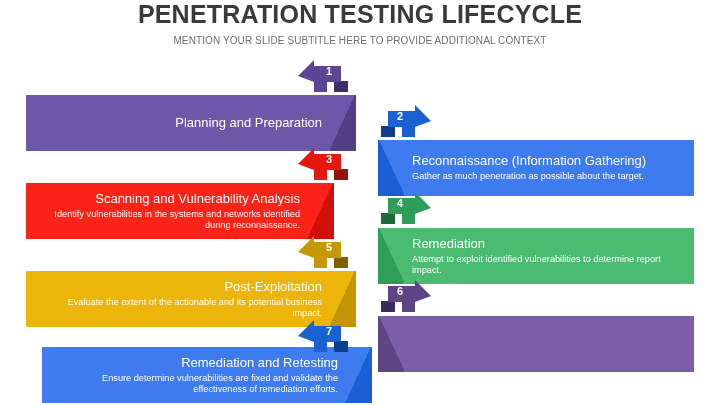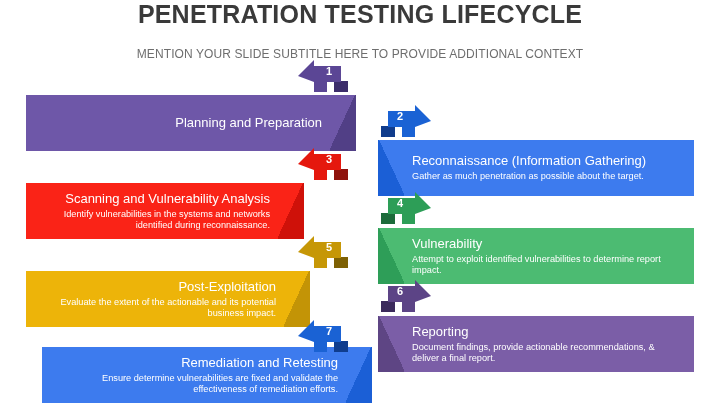--- a/index.html
+++ b/index.html
@@ -25,23 +25,23 @@
   }
   .slide-title {
     margin: 0;
     font-size: 25px;
     font-weight: bold;
     letter-spacing: 0.2px;
     color: #3a3a3a;
     font-family: "Liberation Sans", sans-serif;
   }
   .slide-subtitle {
-    margin: 12px;
+    margin: 0;
     padding-top: 6px;
-    font-size: 12px;
+    font-size: 10px;
     letter-spacing: 0.1px;
     color: #6e6e6e;
     font-family: "Liberation Sans", sans-serif;
   }
 
   
   .diagram {
     position: absolute;
     top: 0;
     left: 0;
@@ -170,76 +170,72 @@
         <div class="stage-desc">Gather as much penetration as possible about the target.</div>
       </div>
     </div>
     <div class="badge point-right" style="left: 381px; top: 105px;">
       <svg width="50" height="34" viewBox="0 0 50 34">
         <rect y="21" width="14" height="11" x="0" fill="#103C8C"></rect>
         <path fill="#1A62D4" d="M34,0 L34,6 L7,6 L7,22 L21,22 L21,32 L34,32 L34,22 L50,16 Z"></path>
       </svg>
       <div class="badge-num">2</div>
     </div>
-    <div class="stage left" style="left: 26px; width: 278px; top: 183px;">
+    <div class="stage left" style="left: 26px; width: 308px; top: 183px;">
       <div class="stage-bar" style="background: rgb(250, 35, 23);">
         <div class="shade" style="background: linear-gradient(to right bottom, rgb(250, 35, 23) 0px, rgb(250, 35, 23) 48%, rgb(207, 17, 9) 48%, rgb(207, 17, 9) 100%);"></div>
       </div>
       <div class="stage-text">
         <div class="stage-title">Scanning and Vulnerability Analysis</div>
         <div class="stage-desc">Identify vulnerabilities in the systems and networks identified during reconnaissance.</div>
       </div>
     </div>
     <div class="badge point-left" style="left: 298px; top: 148px;">
       <svg width="50" height="34" viewBox="0 0 50 34">
         <rect y="21" width="14" height="11" x="36" fill="#8F120C"></rect>
         <path fill="#E5180E" d="M16,0 L16,6 L43,6 L43,22 L29,22 L29,32 L16,32 L16,22 L0,16 Z"></path>
       </svg>
       <div class="badge-num">3</div>
     </div>
     <div class="stage right" style="left: 378px; width: 316px; top: 228px;">
       <div class="stage-bar" style="background: rgb(76, 187, 114);">
         <div class="shade" style="background: linear-gradient(to left bottom, rgb(76, 187, 114) 0px, rgb(76, 187, 114) 48%, rgb(46, 158, 88) 48%, rgb(46, 158, 88) 100%);"></div>
       </div>
       <div class="stage-text">
-        <div class="stage-title">Vulnerability</div>
+        <div class="stage-title">Remediation</div>
         <div class="stage-desc">Attempt to exploit identified vulnerabilities to determine report impact.</div>
       </div>
     </div>
     <div class="badge point-right" style="left: 381px; top: 192px;">
       <svg width="50" height="34" viewBox="0 0 50 34">
         <rect y="21" width="14" height="11" x="0" fill="#1C6B3A"></rect>
         <path fill="#2D9E57" d="M34,0 L34,6 L7,6 L7,22 L21,22 L21,32 L34,32 L34,22 L50,16 Z"></path>
       </svg>
       <div class="badge-num">4</div>
     </div>
-    <div class="stage left" style="left: 26px; width: 284px; top: 271px;">
+    <div class="stage left" style="left: 26px; width: 330px; top: 271px;">
       <div class="stage-bar" style="background: rgb(237, 180, 9);">
         <div class="shade" style="background: linear-gradient(to right bottom, rgb(237, 180, 9) 0px, rgb(237, 180, 9) 48%, rgb(195, 148, 6) 48%, rgb(195, 148, 6) 100%);"></div>
       </div>
       <div class="stage-text">
         <div class="stage-title">Post-Exploitation</div>
         <div class="stage-desc">Evaluate the extent of the actionable and its potential business impact.</div>
       </div>
     </div>
     <div class="badge point-left" style="left: 298px; top: 236px;">
       <svg width="50" height="34" viewBox="0 0 50 34">
         <rect y="21" width="14" height="11" x="36" fill="#7E6104"></rect>
         <path fill="#C69706" d="M16,0 L16,6 L43,6 L43,22 L29,22 L29,32 L16,32 L16,22 L0,16 Z"></path>
       </svg>
       <div class="badge-num">5</div>
     </div>
     <div class="stage right" style="left: 378px; width: 316px; top: 316px;">
       <div class="stage-bar" style="background: rgb(123, 94, 167);">
         <div class="shade" style="background: linear-gradient(to left bottom, rgb(123, 94, 167) 0px, rgb(123, 94, 167) 48%, rgb(94, 69, 132) 48%, rgb(94, 69, 132) 100%);"></div>
       </div>
-      <div class="stage-text">
-        <div class="stage-title">Reporting</div>
-        <div class="stage-desc">Document findings, provide actionable recommendations, &amp; deliver a final report.</div>
-      </div>
     </div>
     <div class="badge point-right" style="left: 381px; top: 280px;">
       <svg width="50" height="34" viewBox="0 0 50 34">
         <rect y="21" width="14" height="11" x="0" fill="#3B2A5C"></rect>
         <path fill="#5C4486" d="M34,0 L34,6 L7,6 L7,22 L21,22 L21,32 L34,32 L34,22 L50,16 Z"></path>
       </svg>
       <div class="badge-num">6</div>
     </div>
     <div class="stage left" style="left: 42px; width: 330px; top: 347px;">
       <div class="stage-bar" style="background: rgb(61, 123, 238);">

